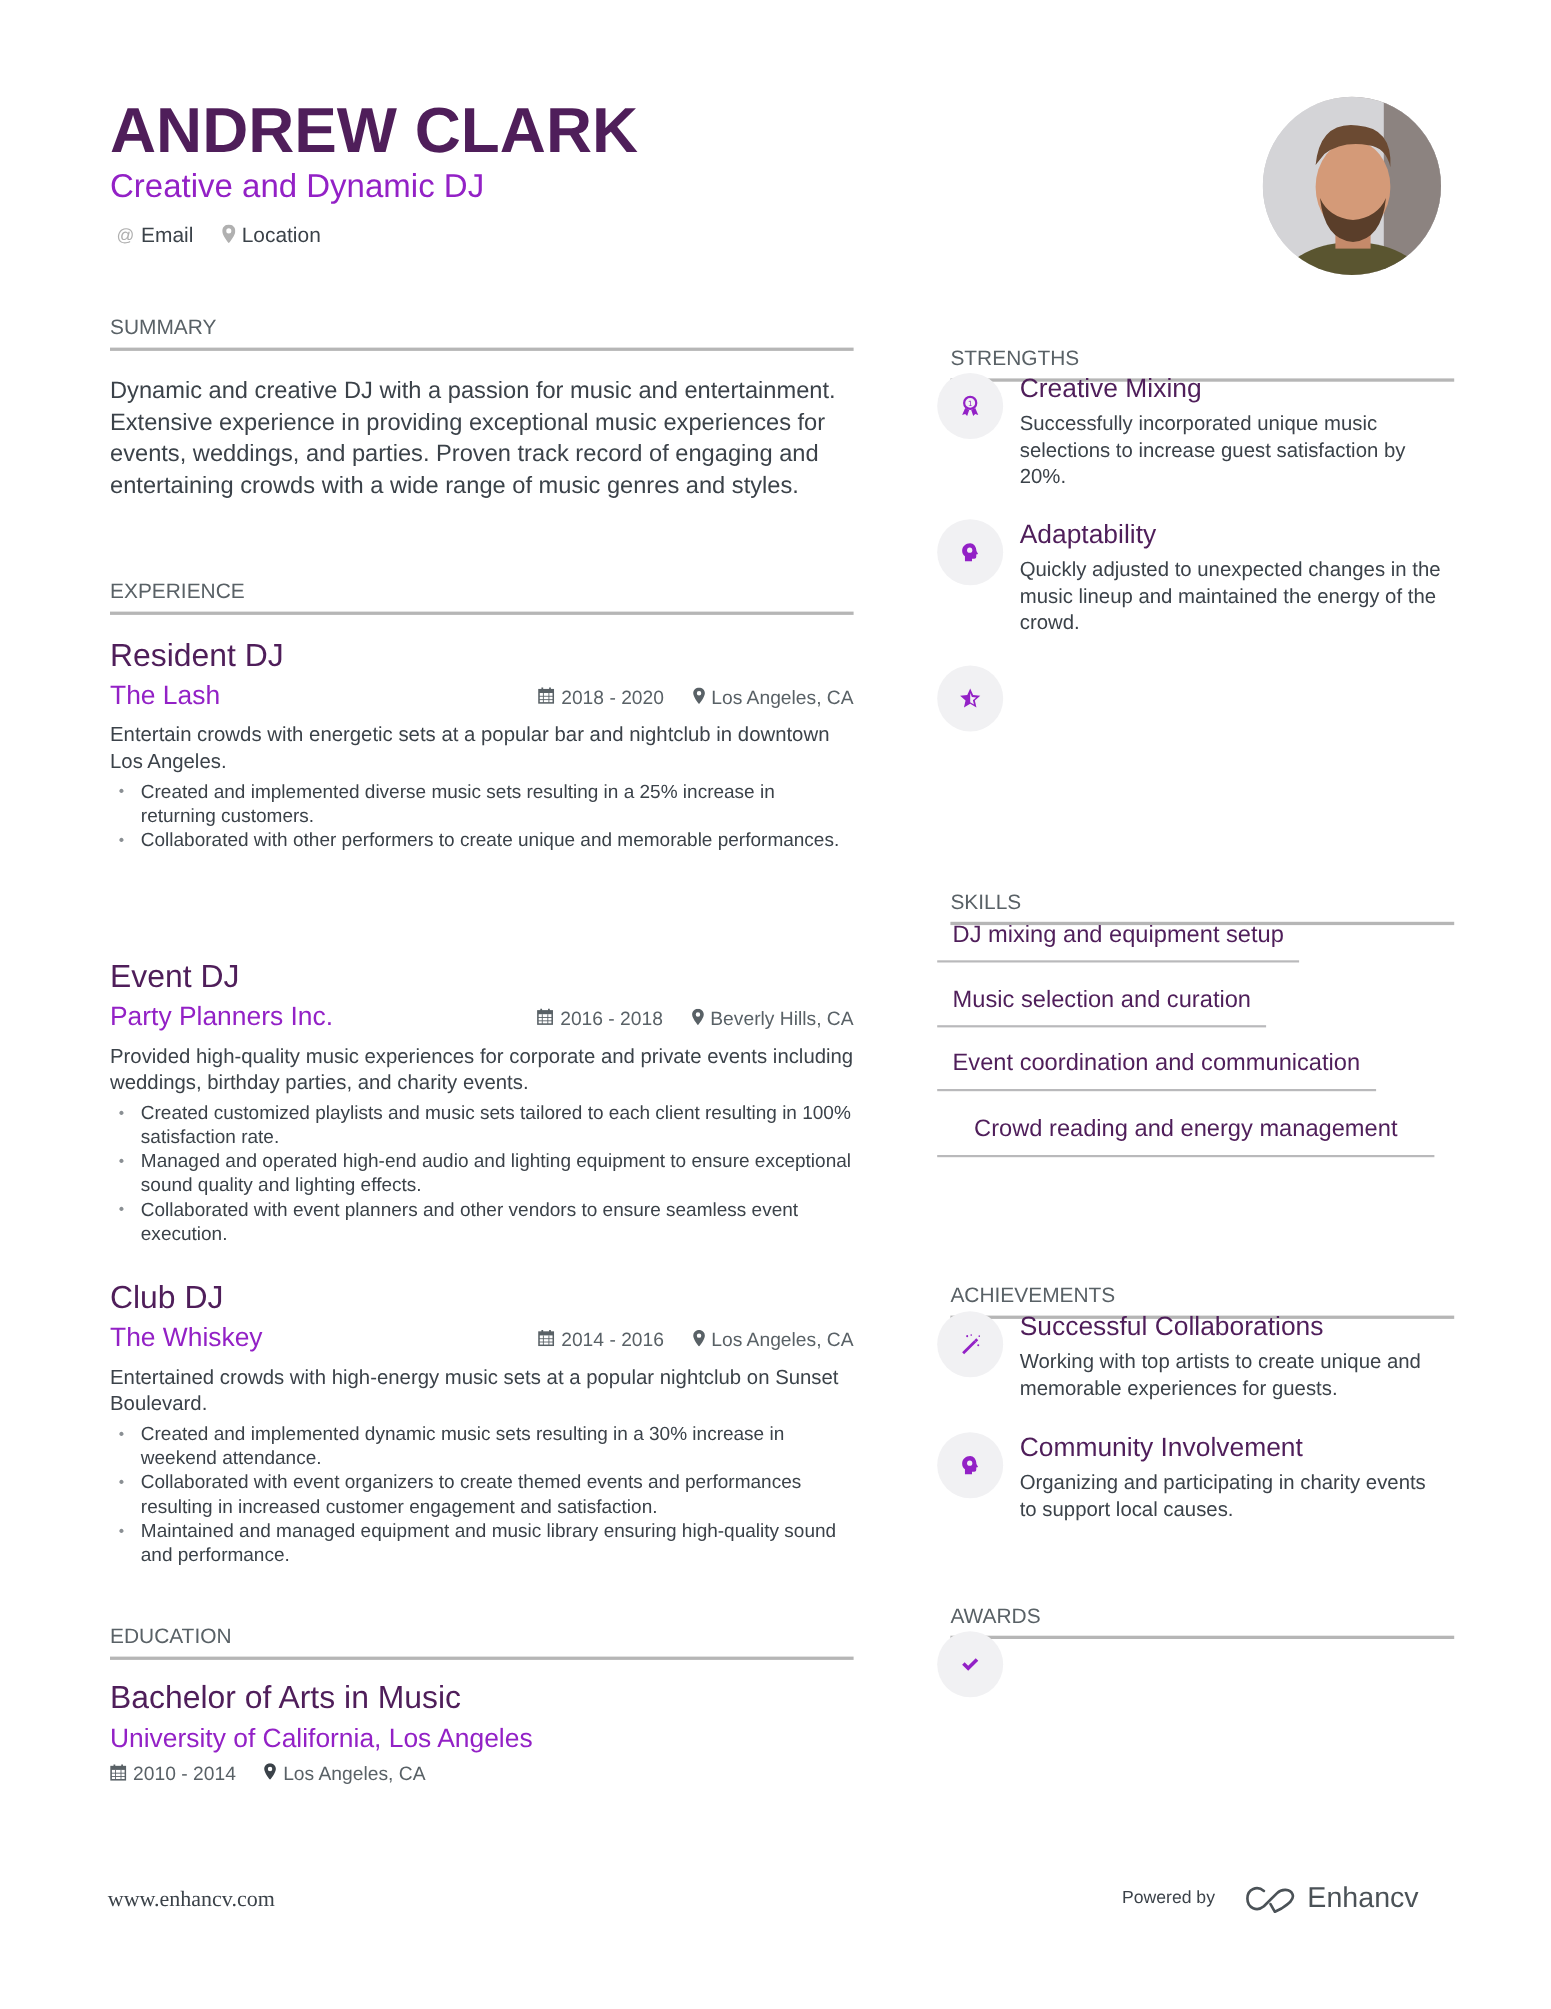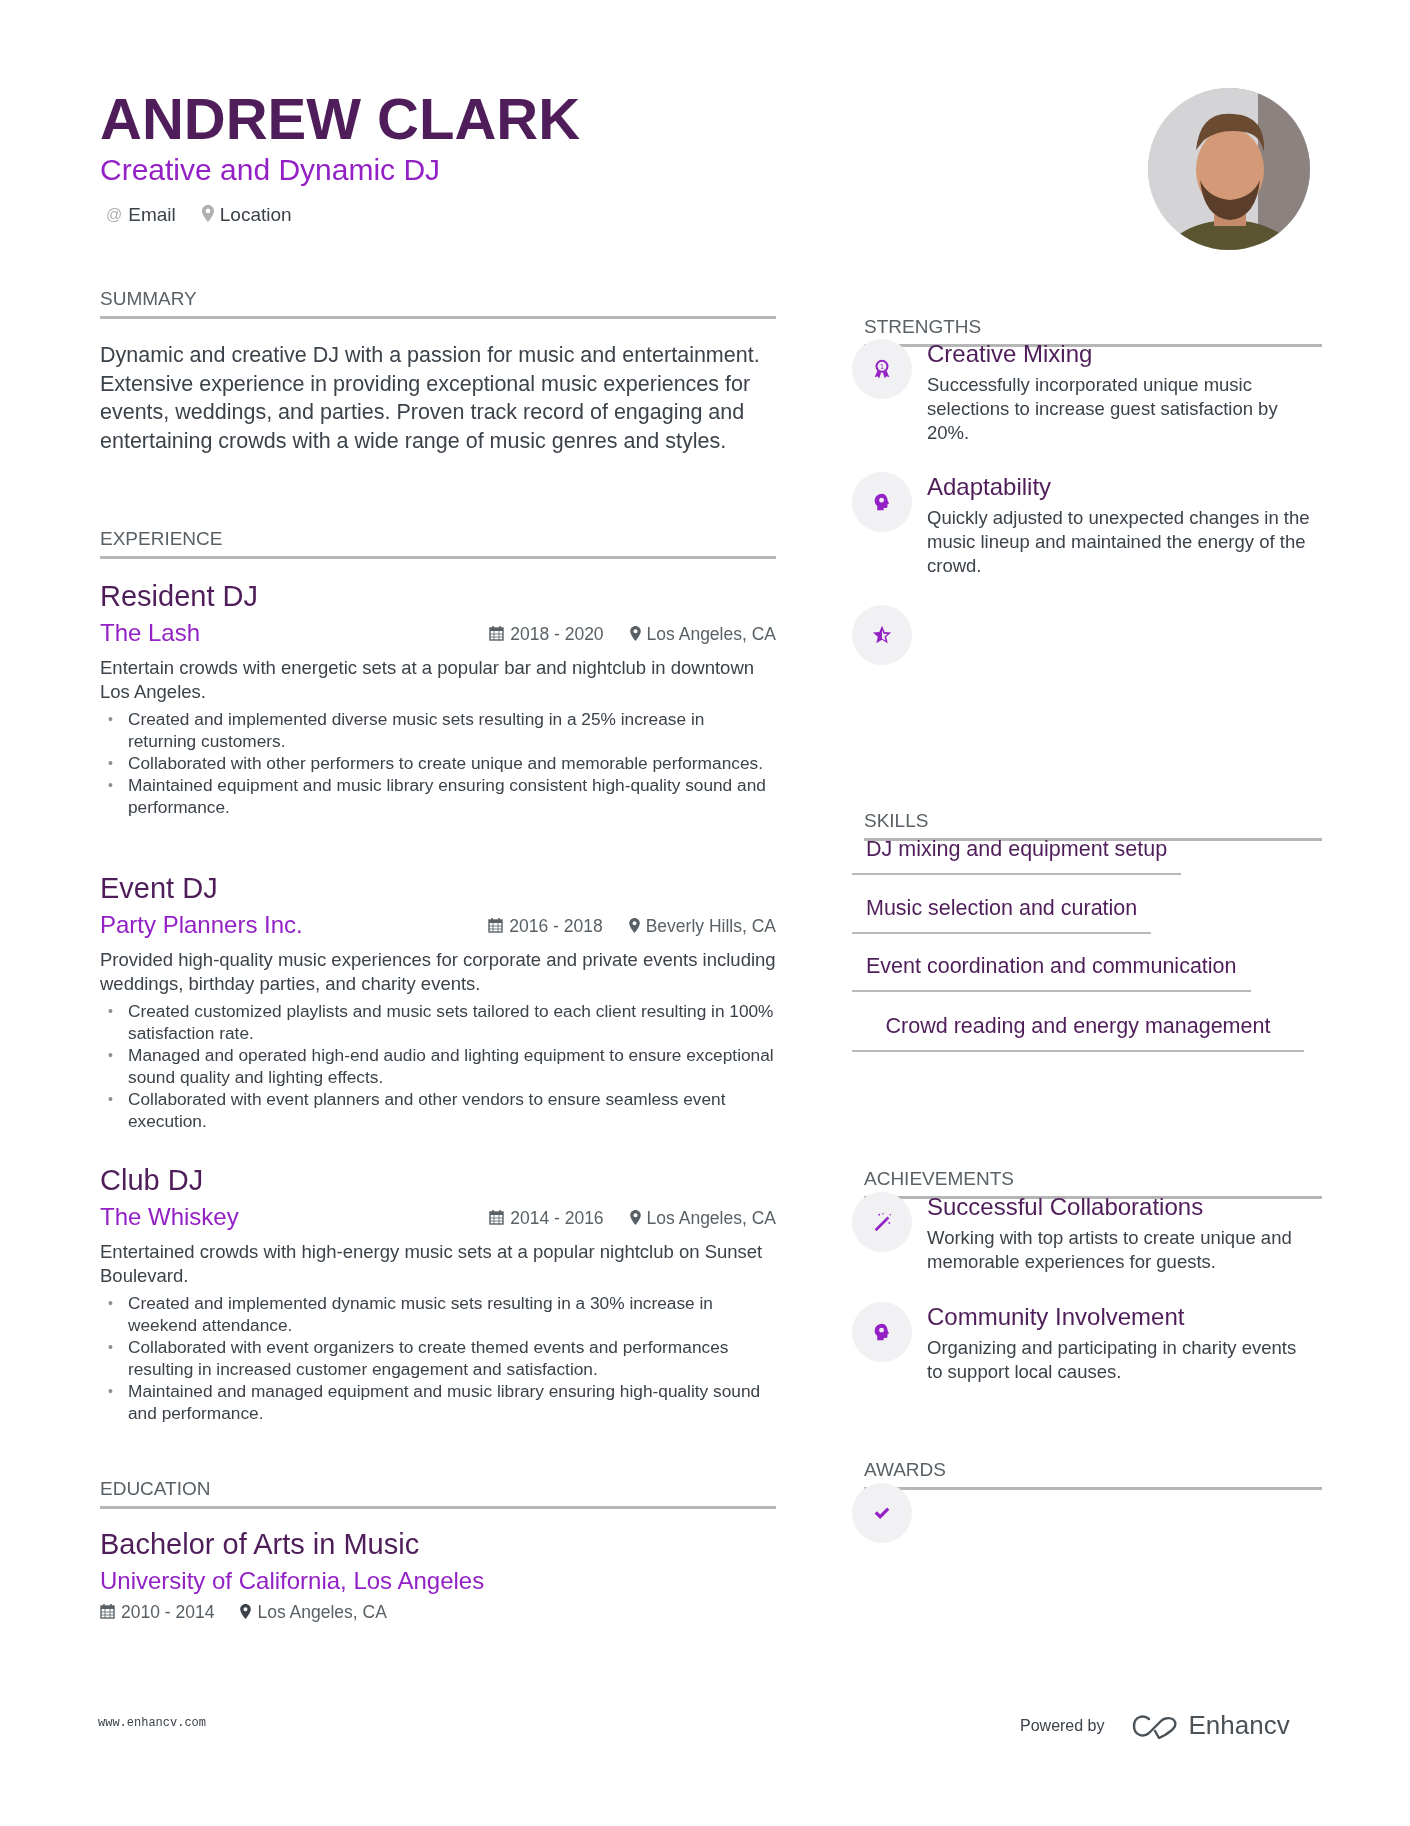--- a/index.html
+++ b/index.html
@@ -40,21 +40,21 @@
   .ritem { position: absolute; left: 852px; width: 458px; font-family: "Liberation Sans", sans-serif; }
   .ritem-icon { position: absolute; left: 0; top: 0; width: 60px; height: 60px; border-radius: 50%; background: #f1f1f3; display: flex; align-items: center; justify-content: center; }
   .ritem-icon svg { width: 22px; height: 22px; fill: #9321c6; }
   .ritem-body { margin-left: 75px; }
   .ritem-title { font-size: 24px; color: #4f1e5a; line-height: 30px; }
   .ritem-desc { font-size: 18.5px; line-height: 24px; color: #3b4249; margin-top: 4px; }
 
   .skill { position: absolute; left: 852px; font-family: "Liberation Sans", sans-serif; font-size: 21.5px; color: #4f1e5a; border-bottom: 2px solid #b9b9bb; padding: 0 14px 10px 14px; line-height: 27px; }
   .skill.wide { width: 452px; text-align: center; }
 
-  .footer-left { left: 98px; top: 1716px; font-size: 12px; color: #3b4249; font-family: Liberation Mono, monospace; }
+  .footer-left { left: 98px; top: 1716px; font-size: 20px; color: #3b4249; font-family: Liberation Serif, serif; }
   .footer-right { left: 1020px; top: 1710px; display: flex; align-items: center; gap: 26px; font-family: "Liberation Sans", sans-serif; }
   .powered { font-size: 16px; color: #3b4249; }
   .brand { display: flex; align-items: center; gap: 10px; font-size: 26px; color: #4b5257; }
 </style>
 </head>
 <body>
 
 <div class="abs name">ANDREW CLARK</div>
 <div class="abs title">Creative and Dynamic DJ</div>
 <div class="abs contacts">
@@ -116,21 +116,20 @@
             </svg>
         </span>
         <span>Los Angeles, CA</span>
       </span>
     </div>
   </div>
   <div class="job-desc">Entertain crowds with energetic sets at a popular bar and nightclub in downtown Los Angeles.</div>
   <ul class="bullets">
     <li>Created and implemented diverse music sets resulting in a 25% increase in returning customers.</li>
     <li>Collaborated with other performers to create unique and memorable performances.</li>
-    <li>Maintained equipment and music library ensuring consistent high-quality sound and performance.</li>
   </ul>
 </div>
 
 <div class="job" style="top:870px;">
   <div class="job-title">Event DJ</div>
   <div class="job-row">
     <div class="company">Party Planners Inc.</div>
     <div class="job-meta">
       <span class="meta-item">
         <span class="meta-icon">

